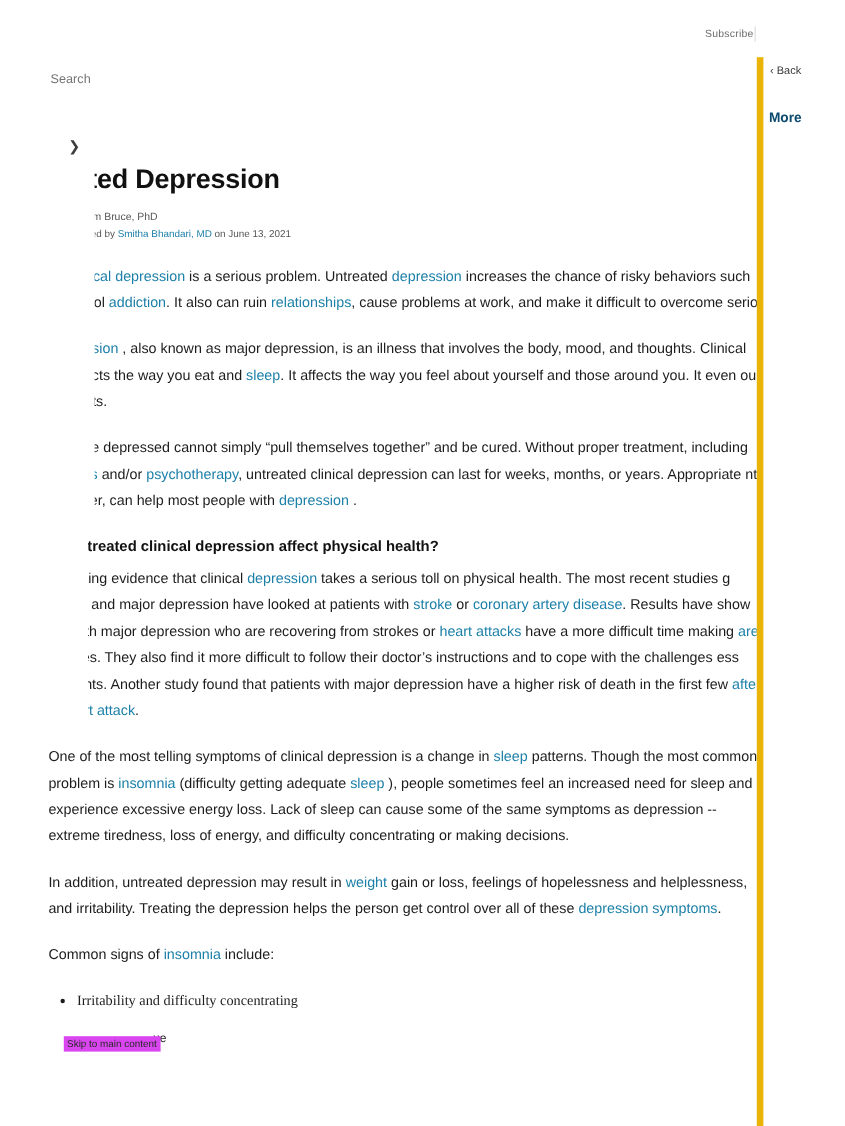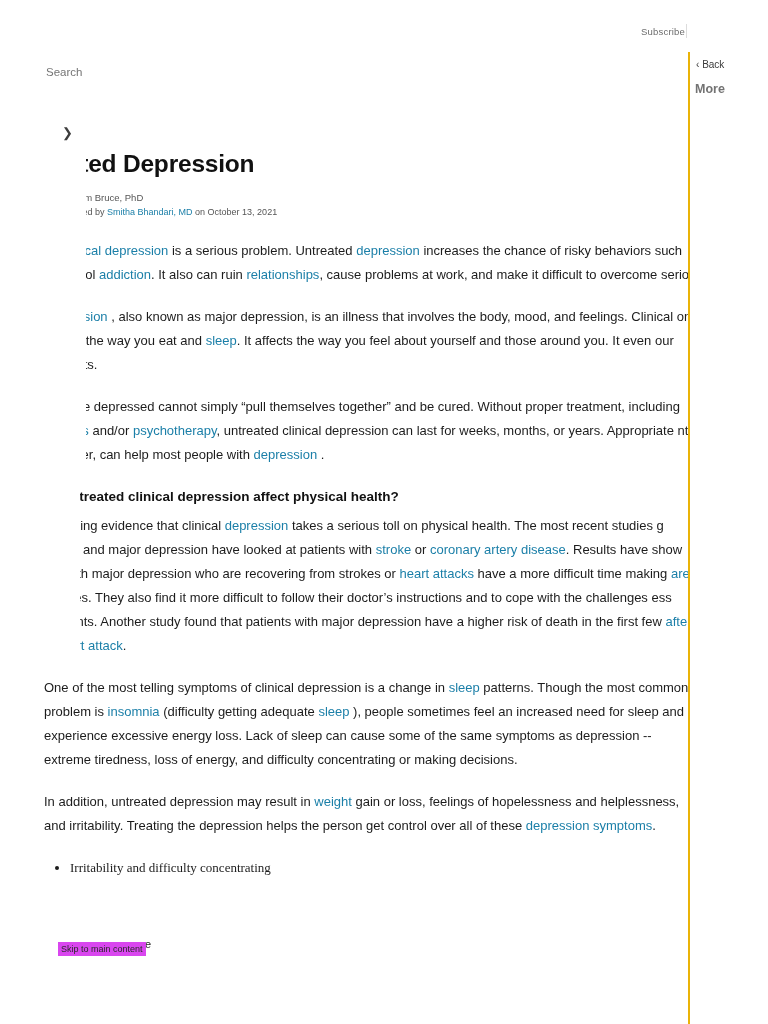--- a/index.html
+++ b/index.html
@@ -142,37 +142,37 @@
   }
 
   
   .rail {
     position: absolute;
     top: 52px;
     left: 688px;
     width: 80px;
     height: 972px;
     background: #ffffff;
-    border-left: 2px solid #eab308;
+    border-left: 6px solid #eab308;
     overflow: hidden;
   }
   .rail-back {
     position: absolute;
     top: 7px;
     left: 6px;
     font-size: 10px;
     color: #3a3a3a;
   }
   .rail-title {
     position: absolute;
-    top: 30px;
+    top: 48px;
     left: 5px;
     font-size: 12.5px;
     font-weight: bold;
-    color: #737373;
+    color: #0c4a6e;
   }
   .rail-items {
     position: absolute;
     top: 70px;
     left: 5px;
     width: 75px;
   }
   .rail-item {
     font-size: 10.5px;
     color: #3a3a3a;
@@ -224,34 +224,35 @@
     <span class="chev">❯</span>
   </div>
 
   <div class="article">
 
     <h1 class="title">reated Depression</h1>
 
     <div class="byline">ra Fulghum Bruce, PhD</div>
 
     <div class="reviewed">
-      <span>ly Reviewed by </span><span class="link">Smitha Bhandari, MD</span><span> on October 13, 2021</span>
+      <span>ly Reviewed by </span><span class="link">Smitha Bhandari, MD</span><span> on June 13, 2021</span>
     </div>
 
     <p class="body" id="p-1"><span>ed </span><span class="link">clinical depression</span><span> is a serious problem. Untreated </span><span class="link">depression</span><span> increases the chance of risky behaviors such as</span> <span>lcohol </span><span class="link">addiction</span><span>. It also can ruin </span><span class="link">relationships</span><span>, cause problems at work, and make it difficult to overcome serio</span></p>
-    <p class="body" id="p-2"><span class="link">depression</span><span>    , also known as major depression, is an illness that involves the body, mood, and feelings. Clinical</span> <span>on affects the way you eat and </span><span class="link">sleep</span><span>. It affects the way you feel about yourself and those around you. It even</span> <span>our thoughts.</span></p>
+    <p class="body" id="p-2"><span class="link">depression</span><span>    , also known as major depression, is an illness that involves the body, mood, and thoughts. Clinical</span> <span>on affects the way you eat and </span><span class="link">sleep</span><span>. It affects the way you feel about yourself and those around you. It even</span> <span>our thoughts.</span></p>
     <p class="body" id="p-3"><span>who are depressed cannot simply “pull themselves together” and be cured. Without proper treatment, including</span> <span class="link">essants</span><span> and/or </span><span class="link">psychotherapy</span><span>, untreated clinical depression can last for weeks, months, or years. Appropriate</span> <span>nt, however, can help most people with </span><span class="link">depression</span><span>    .</span></p>
     <p class="body" id="p-4"></p>
 
     <h2 class="sub">es untreated clinical depression affect physical health?</h2>
     <p class="body" id="p-s1"><span>mounting evidence that clinical </span><span class="link">depression</span><span>    takes a serious toll on physical health. The most recent studies</span> <span>g health and major depression have looked at patients with </span><span class="link">stroke</span><span> or </span><span class="link">coronary artery disease</span><span>. Results have show</span> <span>ple with major depression who are recovering from strokes or </span><span class="link">heart attacks</span><span> have a more difficult time making</span> <span class="link">are</span><span> choices. They also find it more difficult to follow their doctor’s instructions and to cope with the challenges</span> <span>ess presents. Another study found that patients with major depression have a higher risk of death in the first few</span> <span class="link">after a heart attack</span><span>.</span></p>
 
     <p class="body" id="p-s2a"><span>One of the most telling symptoms of clinical depression is a change in </span><span class="link">sleep</span><span>     patterns. Though the most common</span> <span>problem is </span><span class="link">insomnia</span><span> (difficulty getting adequate </span><span class="link">sleep</span><span>   ), people sometimes feel an increased need for sleep and</span> <span>experience excessive energy loss. Lack of sleep can cause some of the same symptoms as depression -- extreme tiredness,</span> <span>loss of energy, and difficulty concentrating or making decisions.</span></p>
     <p class="body" id="p-s2b"><span>In addition, untreated depression may result in </span><span class="link">weight</span><span> gain or loss, feelings of hopelessness and helplessness, and</span> <span>irritability. Treating the depression helps the person get control over all of these </span><span class="link">depression symptoms</span><span>.</span></p>
 
+    <p class="body" id="p-s3"><span>Common signs of </span><span class="link">insomnia</span><span>     include:</span></p>
 
     <ul class="bullets" id="bullet-list">
         <li>Irritability and difficulty concentrating</li>
       </ul>
   </div>
 
   <div class="mask" style="left:0; top:150px; width:86px; height:340px;"></div>
   <div class="mask" style="left:0; top:492px; width:80px; height:170px;"></div>
 
   <div class="skip">Skip to main content</div>

